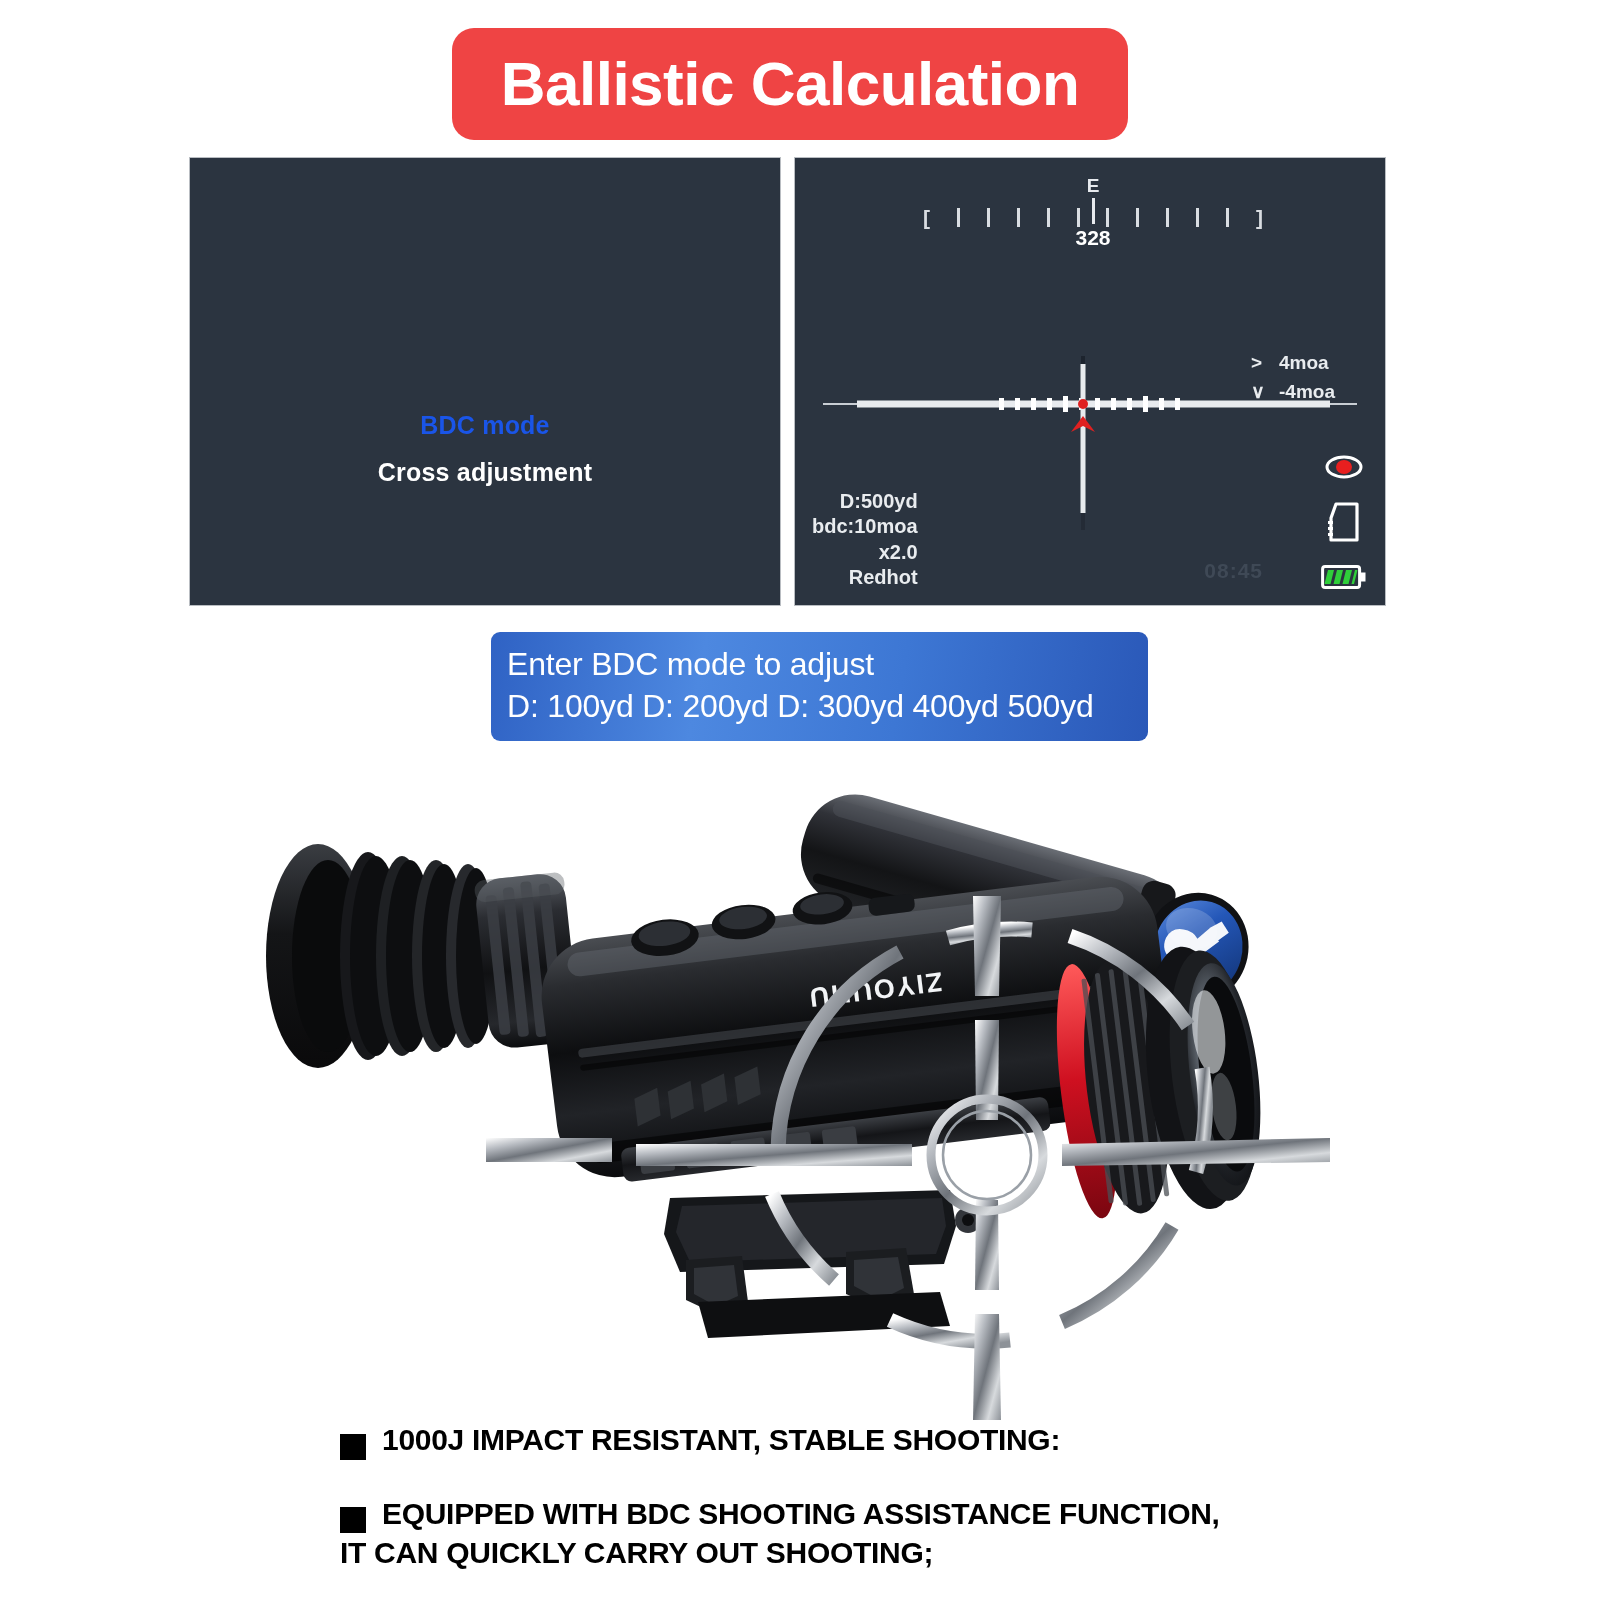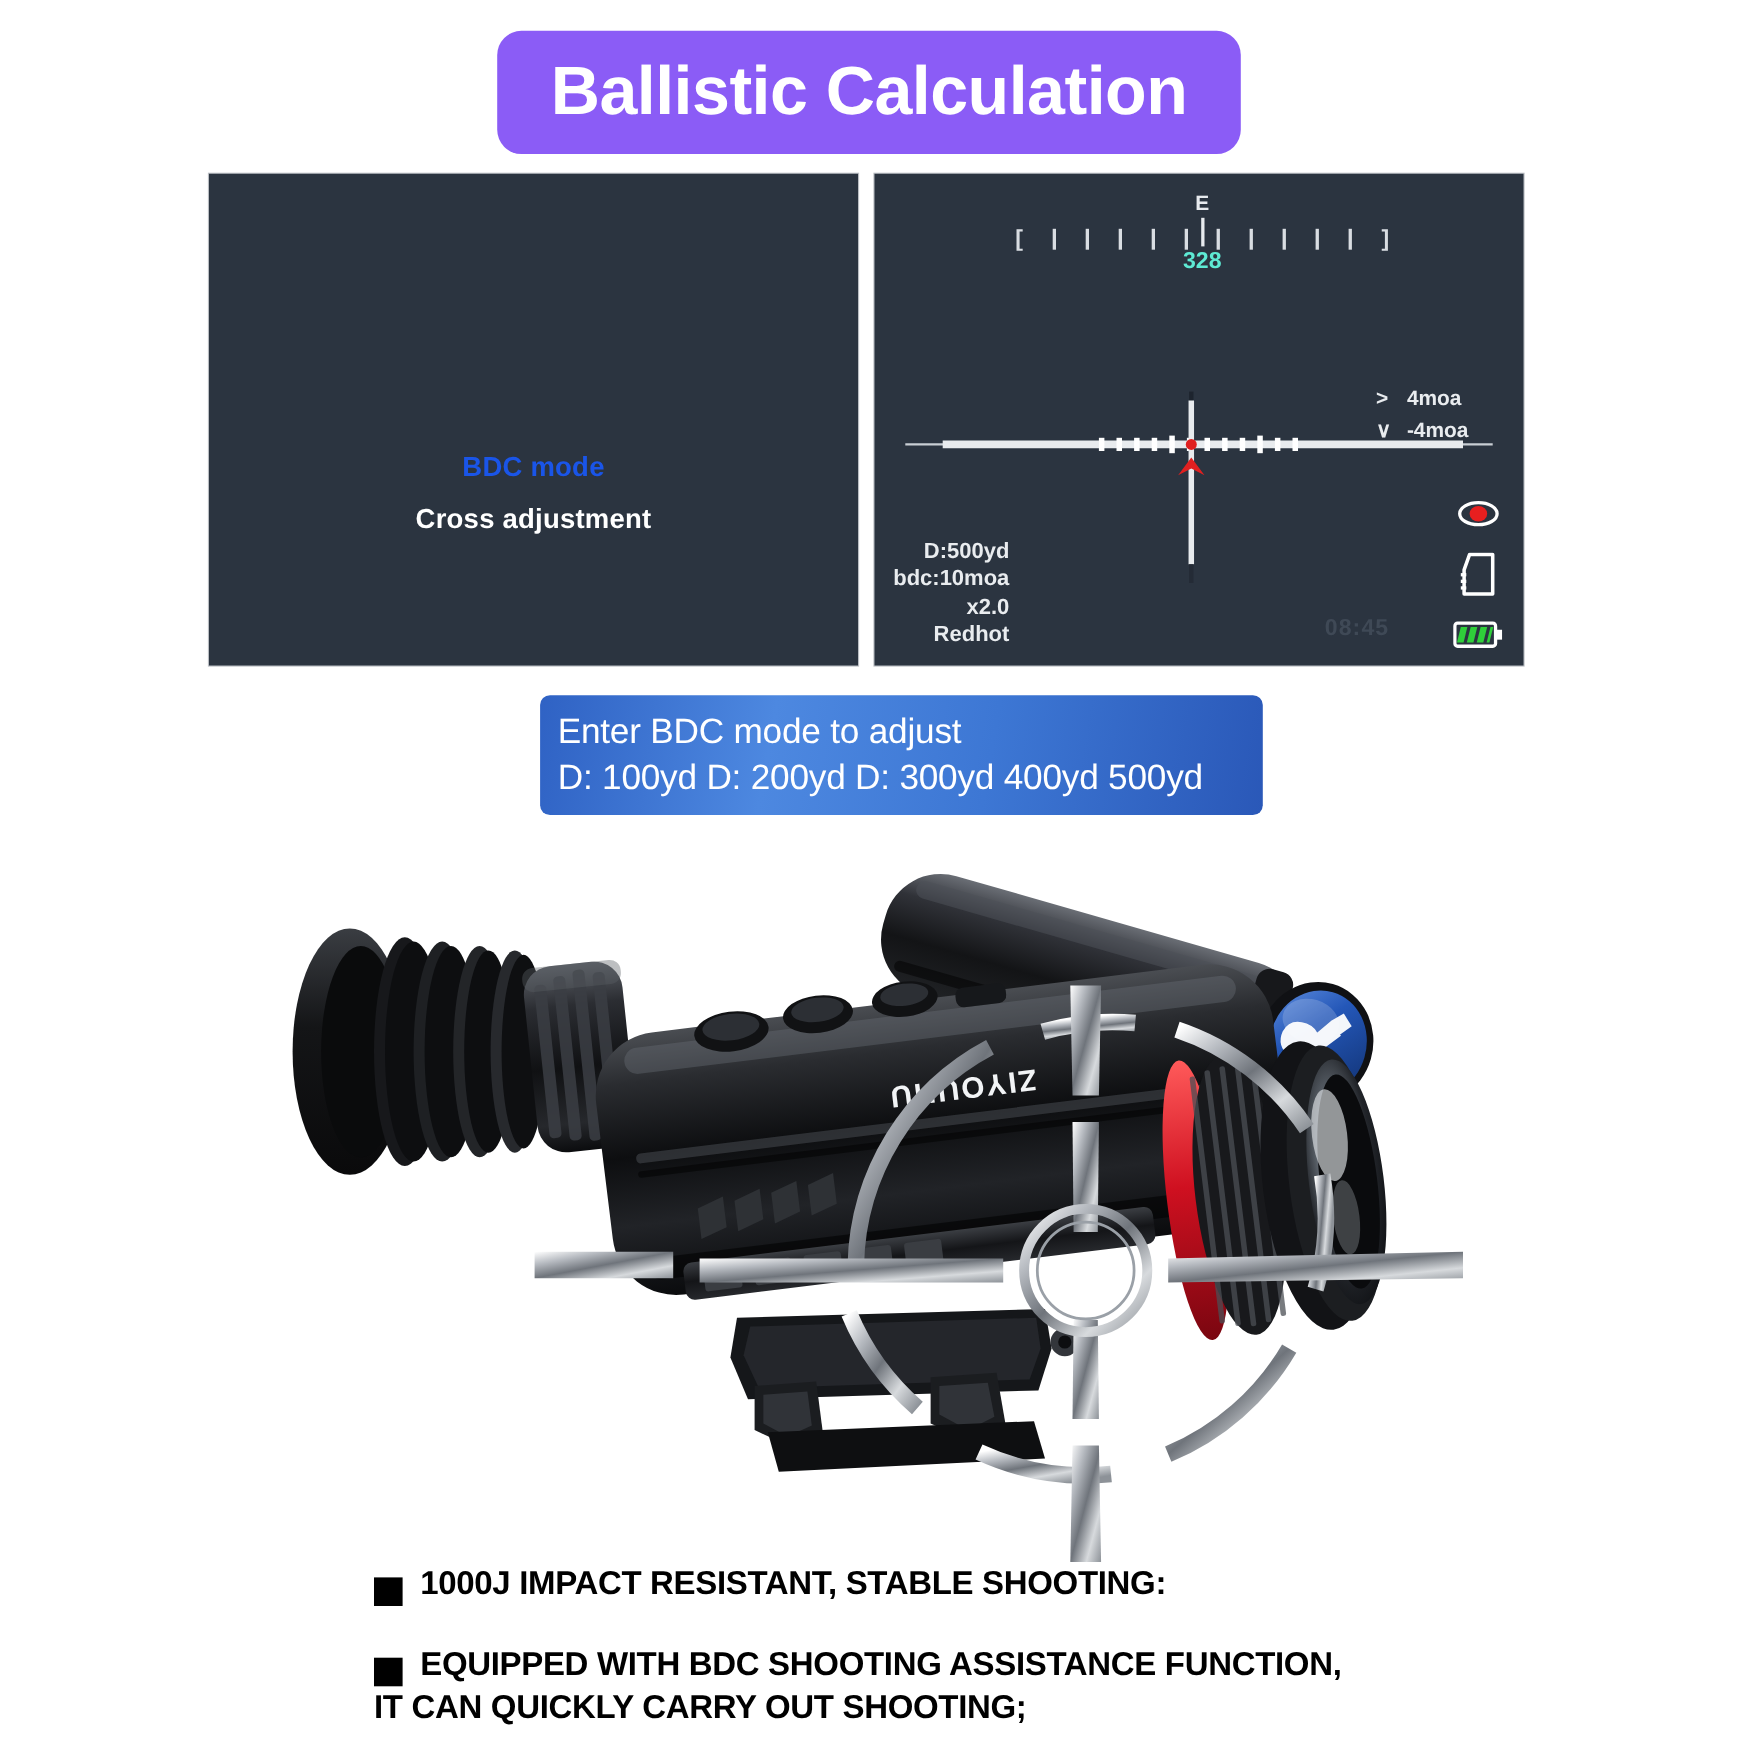--- a/index.html
+++ b/index.html
@@ -16,21 +16,21 @@
     -webkit-font-smoothing: antialiased;
   }
 
   
   #title-banner {
     position: absolute;
     left: 452px;
     top: 28px;
     width: 676px;
     height: 112px;
-    background: #8b5cf6;
+    background: #ef4444;
     border-radius: 22px;
     display: flex;
     align-items: center;
     justify-content: center;
   }
   #title-text {
     color: #ffffff;
     font-size: 62px;
     font-weight: bold;
     letter-spacing: -0.5px;
@@ -127,21 +127,21 @@
     font-weight: bold;
     line-height: 1;
   }
   #compass-needle {
     width: 3px;
     height: 26px;
     background: #e7eaee;
     margin: 3px auto 0;
   }
   #compass-heading {
-    color: #5eead4;
+    color: #ffffff;
     font-size: 21px;
     font-weight: bold;
     line-height: 1;
     margin-top: 3px;
   }
 
   
   #reticle {
     position: absolute;
     left: 0;

